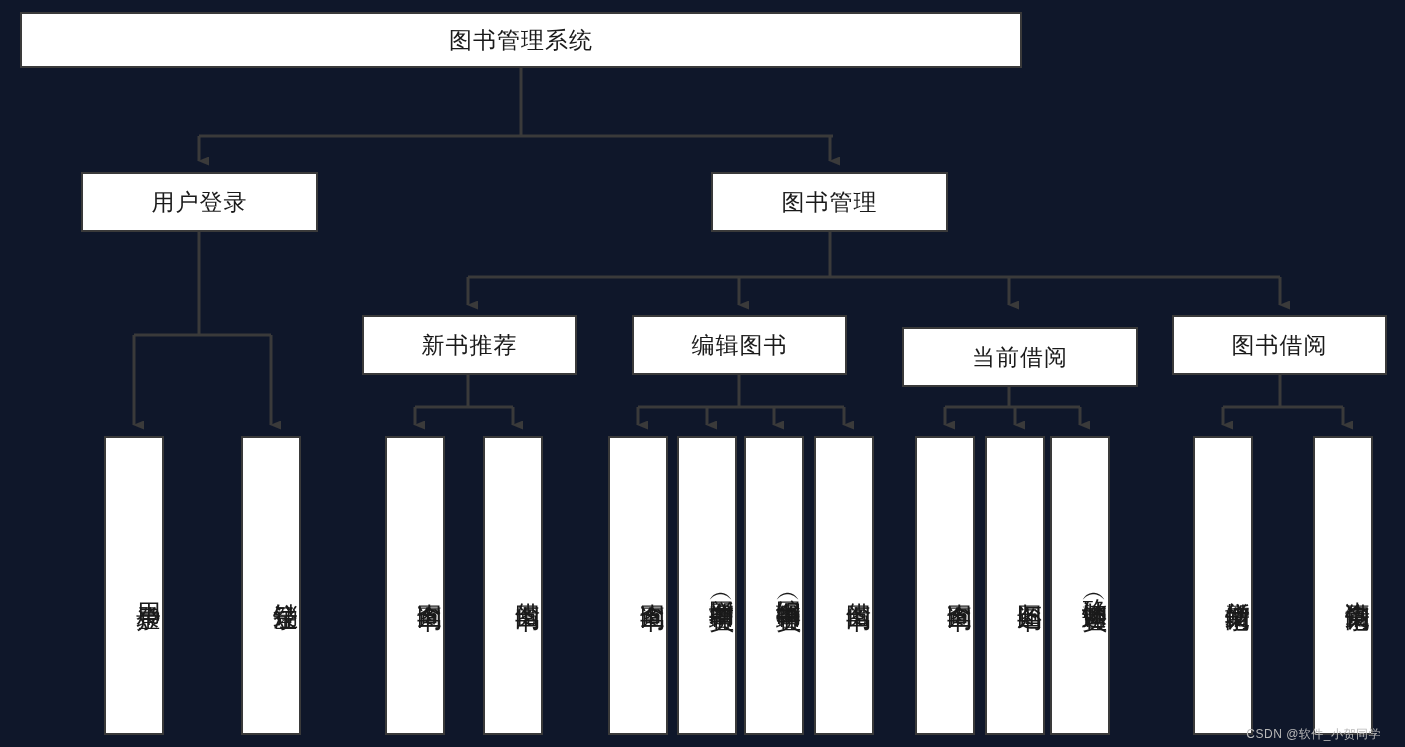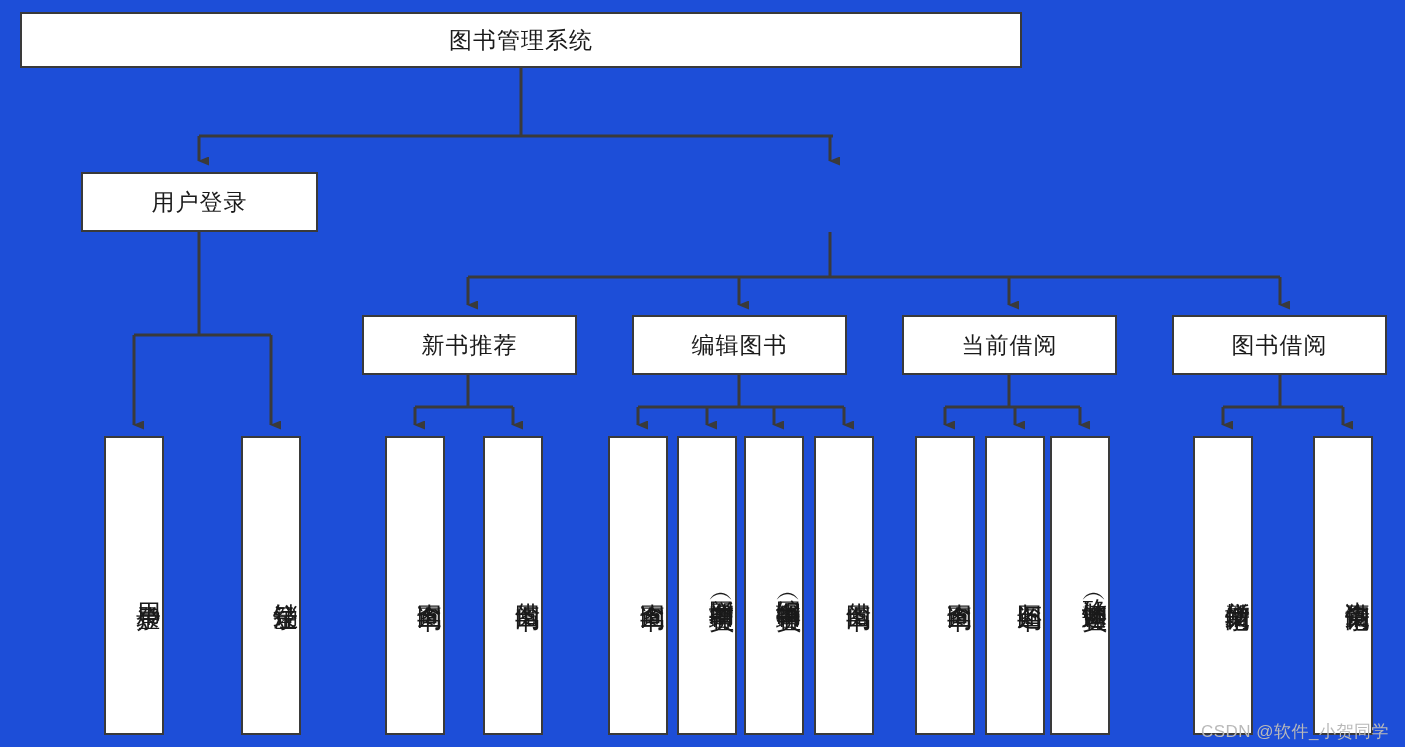--- a/index.html
+++ b/index.html
@@ -7,21 +7,21 @@
     padding: 0;
     background: #ffffff;
   }
   body {
     font-family: "Liberation Sans", "DejaVu Sans", sans-serif;
   }
   #canvas {
     position: relative;
     width: 1405px;
     height: 747px;
-    background: #1d4ed8;
+    background: #0f172a;
     overflow: hidden;
   }
   #edges {
     position: absolute;
     left: 0;
     top: 0;
     width: 1405px;
     height: 747px;
     pointer-events: none;
   }
@@ -50,23 +50,23 @@
     align-items: flex-start;
     justify-content: center;
   }
   .node.vert .vtext {
     writing-mode: vertical-rl;
     text-orientation: upright;
     white-space: nowrap;
   }
   #watermark {
     position: absolute;
-    right: 16px;
+    right: 24px;
     bottom: 4px;
-    font-size: 17px;
+    font-size: 12px;
     color: #b9b9b9;
     letter-spacing: 0.5px;
     white-space: nowrap;
   }
 </style>
 </head>
 <body>
 
 <div id="canvas">
 
@@ -120,28 +120,31 @@
     </g>
   </svg>
 
   <div class="node horiz" style="left:20px; top:12px; width:1002px; height:56px;">
     <span>图书管理系统</span>
   </div>
 
   <div class="node horiz" style="left:81px; top:172px; width:237px; height:60px;">
     <span>用户登录</span>
   </div>
+  <div class="node horiz" style="left:711px; top:172px; width:237px; height:60px;">
+    <span>图书管理</span>
+  </div>
 
   <div class="node horiz" style="left:362px; top:315px; width:215px; height:60px;">
     <span>新书推荐</span>
   </div>
   <div class="node horiz" style="left:632px; top:315px; width:215px; height:60px;">
     <span>编辑图书</span>
   </div>
-  <div class="node horiz" style="left:902px; top:315px; width:215px; height:60px;">
+  <div class="node horiz" style="left:902px; top:327px; width:236px; height:60px;">
     <span>当前借阅</span>
   </div>
   <div class="node horiz" style="left:1172px; top:315px; width:215px; height:60px;">
     <span>图书借阅</span>
   </div>
 
   <div class="node vert" style="left:104px; top:436px; width:60px; height:299px;">
     <span class="vtext">用户登录</span>
   </div>
   <div class="node vert" style="left:241px; top:436px; width:60px; height:299px;">

